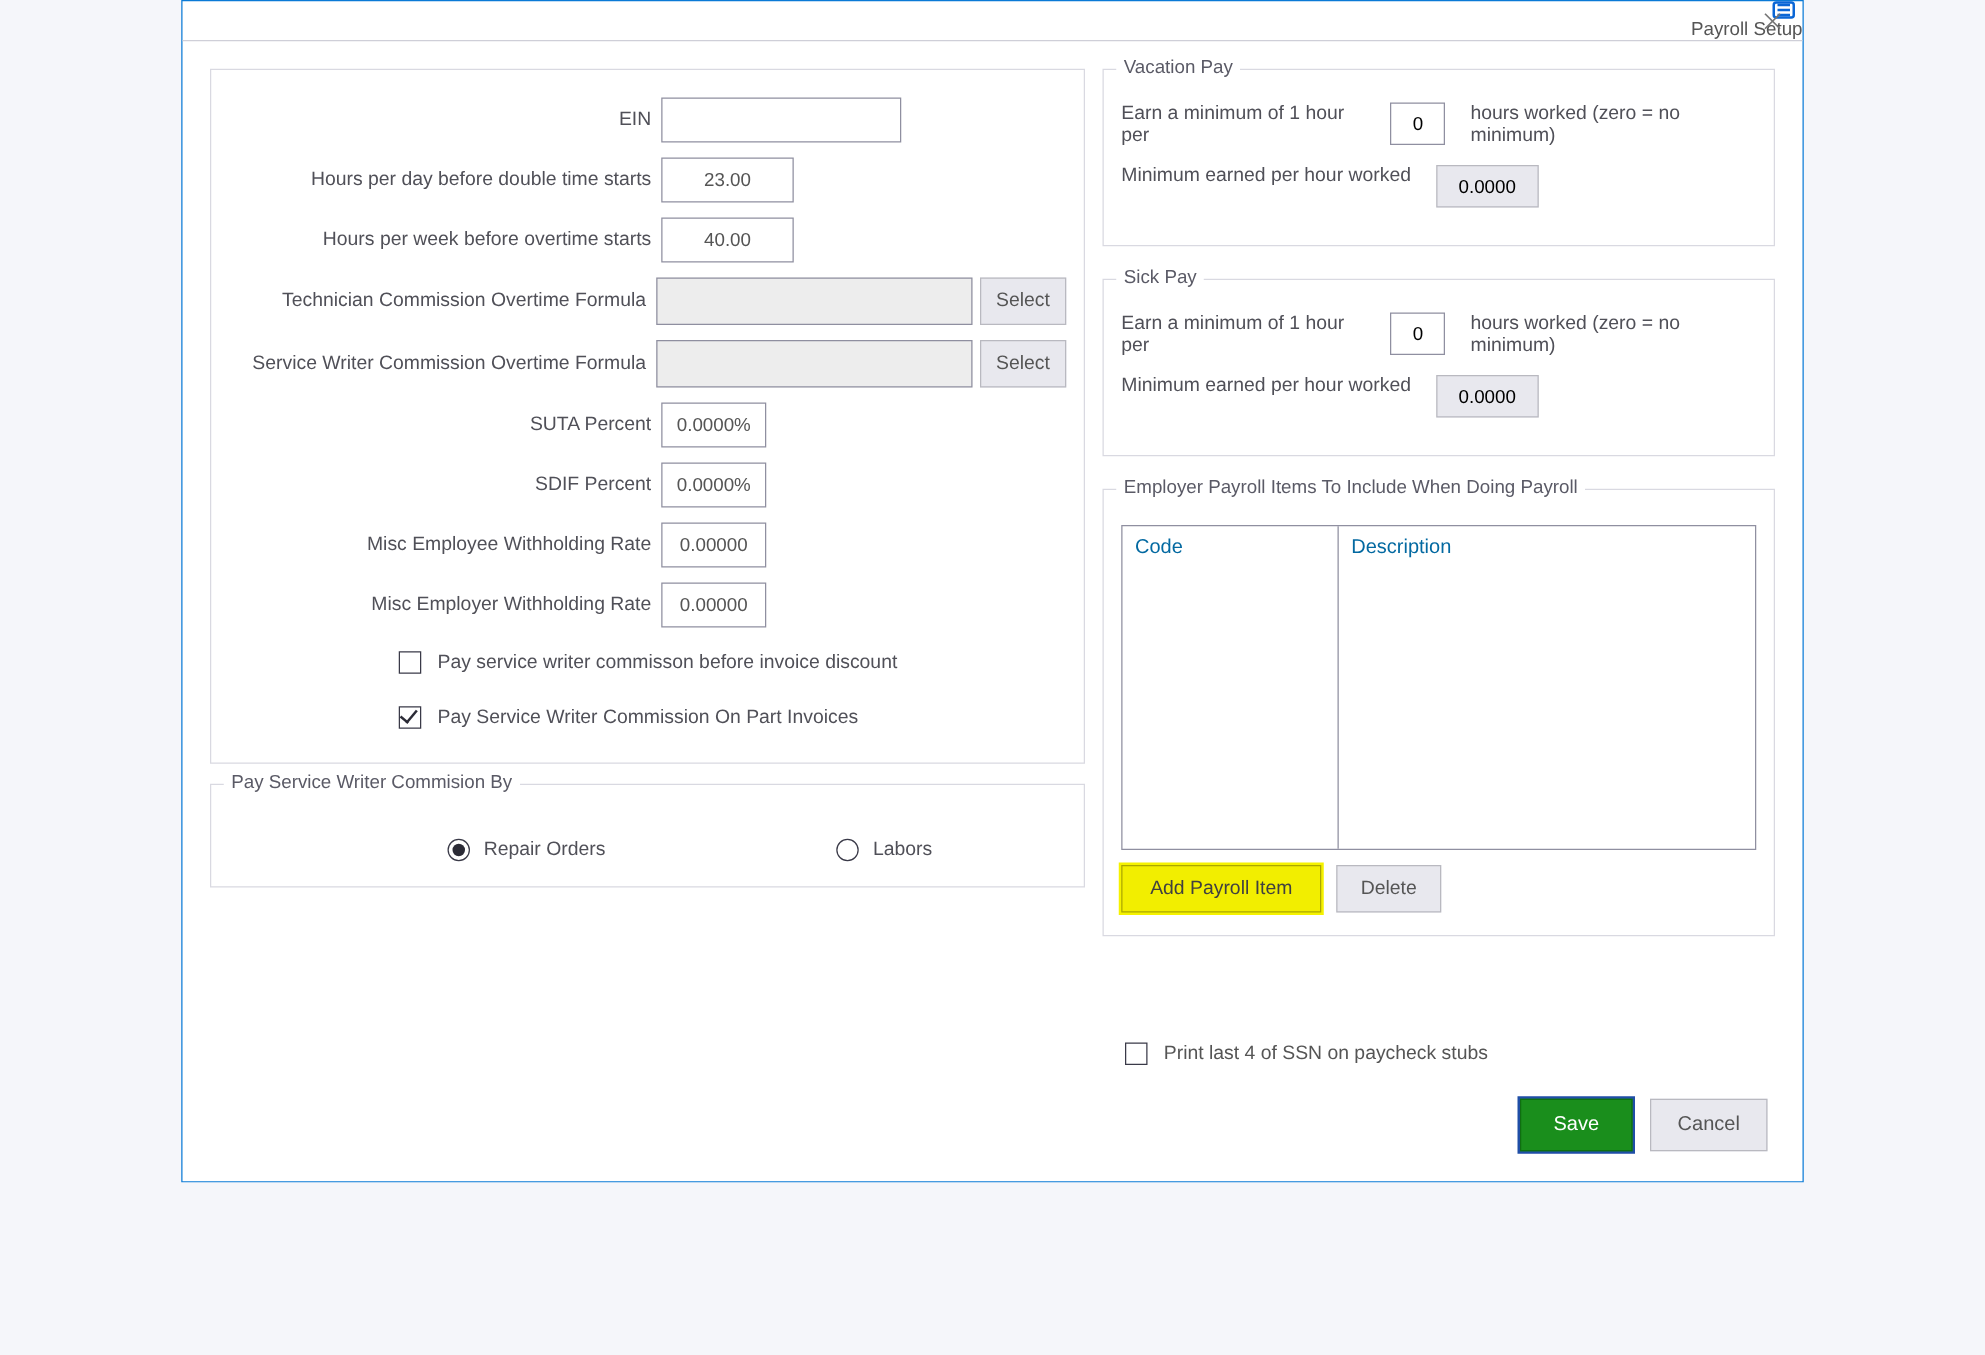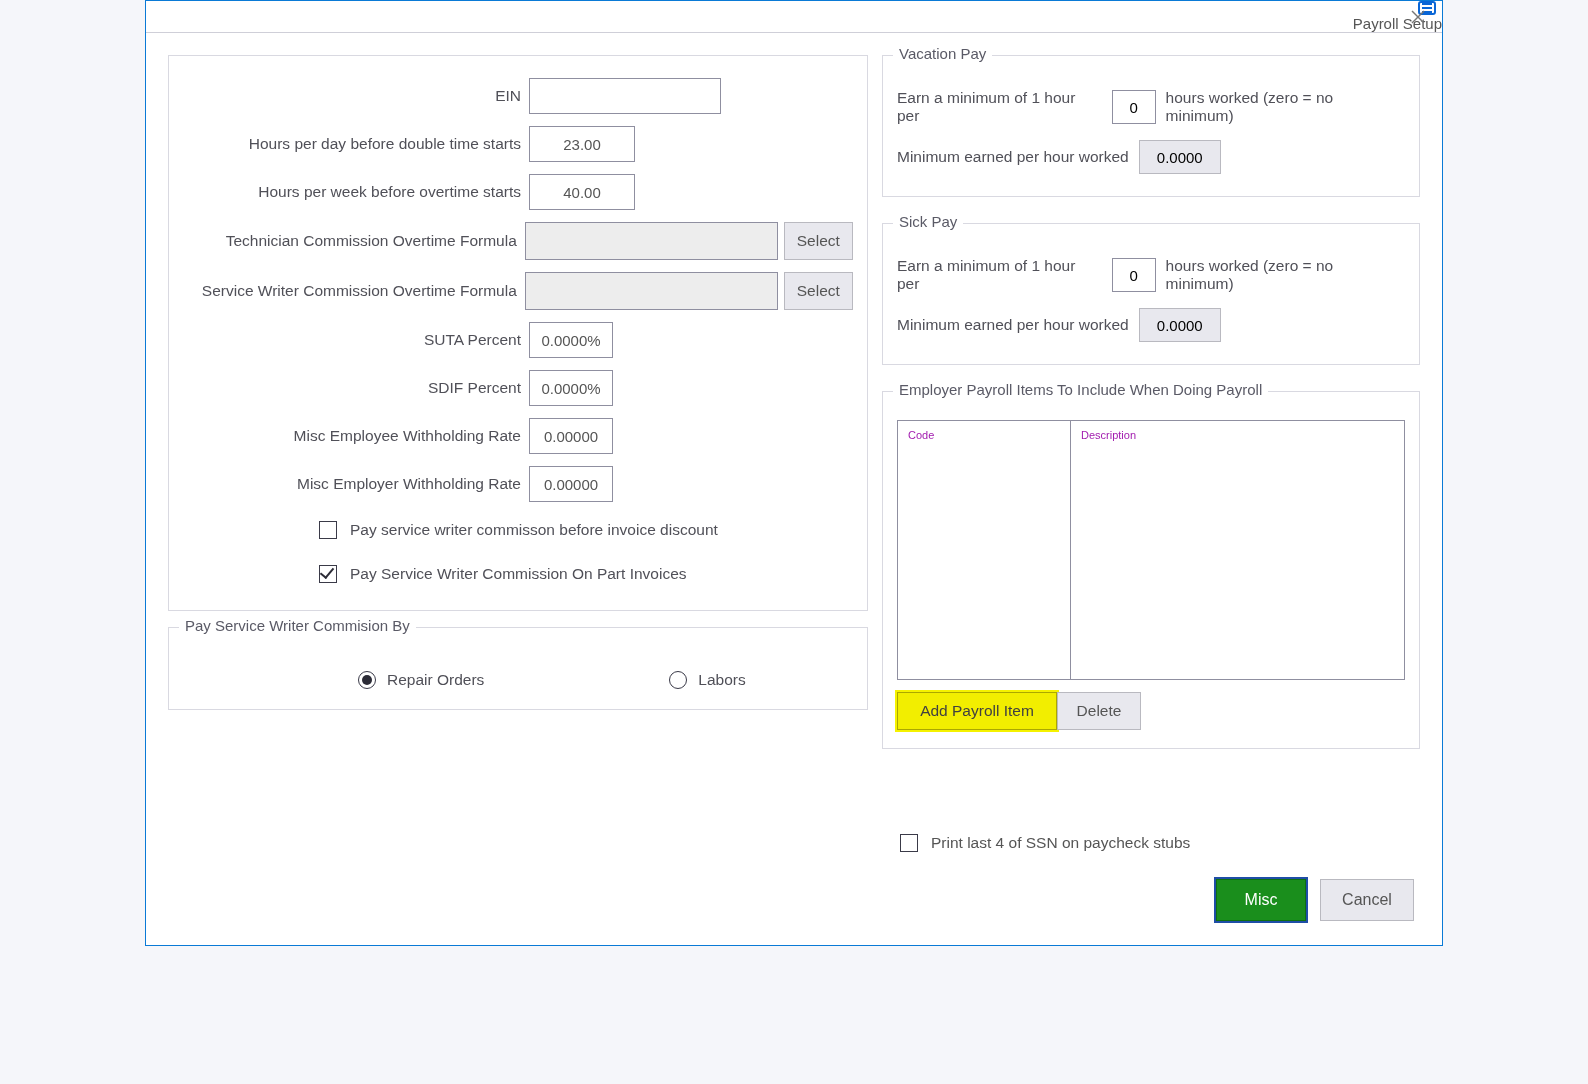--- a/index.html
+++ b/index.html
@@ -34,29 +34,29 @@
   .rdo{ border-radius:50%;}
   .rdo:checked::after{content:""; position:absolute; inset:3px; background:#2b2b36; border-radius:50%;}
   .frow.formula .inp.disabled{height:38px;}
   .frow.formula{height:50px;}
 
   
   .payby-inner{ display:flex; gap:180px; padding:14px 0 6px 170px; align-items:center;}
   .radio-item{display:flex; align-items:flex-end; gap:8px; font-size:15.5px; color:#505058;}
 
   
-  .vprow{ display:flex; align-items:center; gap:10px; height:50px; font-size:15.5px; color:#505058;}
+  .vprow{ display:flex; gap:20px; height:50px; font-size:15.5px; color:#505058;}
   .small-inp{ width:44px; height:34px; border:1px solid #8f8fa0; text-align:center; font-size:15px;}
   .mid-inp{ width:82px; height:34px; border:1px solid #b9b9c0; background:#e8e8ee; text-align:center; font-size:15px;}
 
   .tbl { border:1px solid #8f8fa0; height:260px; display:grid; grid-template-columns:172px 1fr; margin-top:2px;}
-  .th { padding:8px 10px; font-size:11px; color:#a21caf;}
+  .th { padding:8px 10px; font-size:16px; color:#0369a1;}
   .th + .th { border-left:1px solid #8f8fa0;}
 
-  .tbl-btns{ display:flex; margin-top:12px;}
+  .tbl-btns{ display:flex; gap:12px; margin-top:12px;}
   .btn.add{ width:160px; height:38px; background:#f2ee00; border:1px solid #aba700; box-shadow:0 0 0 2px #f5f200; color:#404040;}
   .btn.del{ width:84px; height:38px;}
 
   .ssn-row{ display:flex; align-items:center; gap:10px; margin-top:56px; font-size:15.5px; padding-left:14px; }
 
   .footer{ display:flex; justify-content:flex-end; gap:14px; padding:24px 6px 2px 6px;}
   .btn.save{ width:90px; height:42px; background:#1a8e1c; border:1px solid #0f6f10; color:#fff; box-shadow:0 0 0 2px #1f4ea6; font-size:16px;}
   .btn.cancel{ width:94px; height:42px; font-size:16px;}
 
 </style>
@@ -186,17 +186,17 @@
         </div>
 
         <div class="ssn-row">
           <input type="checkbox" class="chk" style="">
           <span>Print last 4 of SSN on paycheck stubs</span>
         </div>
       </div>
     </div>
 
     <div class="footer">
-      <button class="btn save">Misc</button>
+      <button class="btn save">Save</button>
       <button class="btn cancel">Cancel</button>
     </div>
   </div>
 </div>
 
 </body></html>

